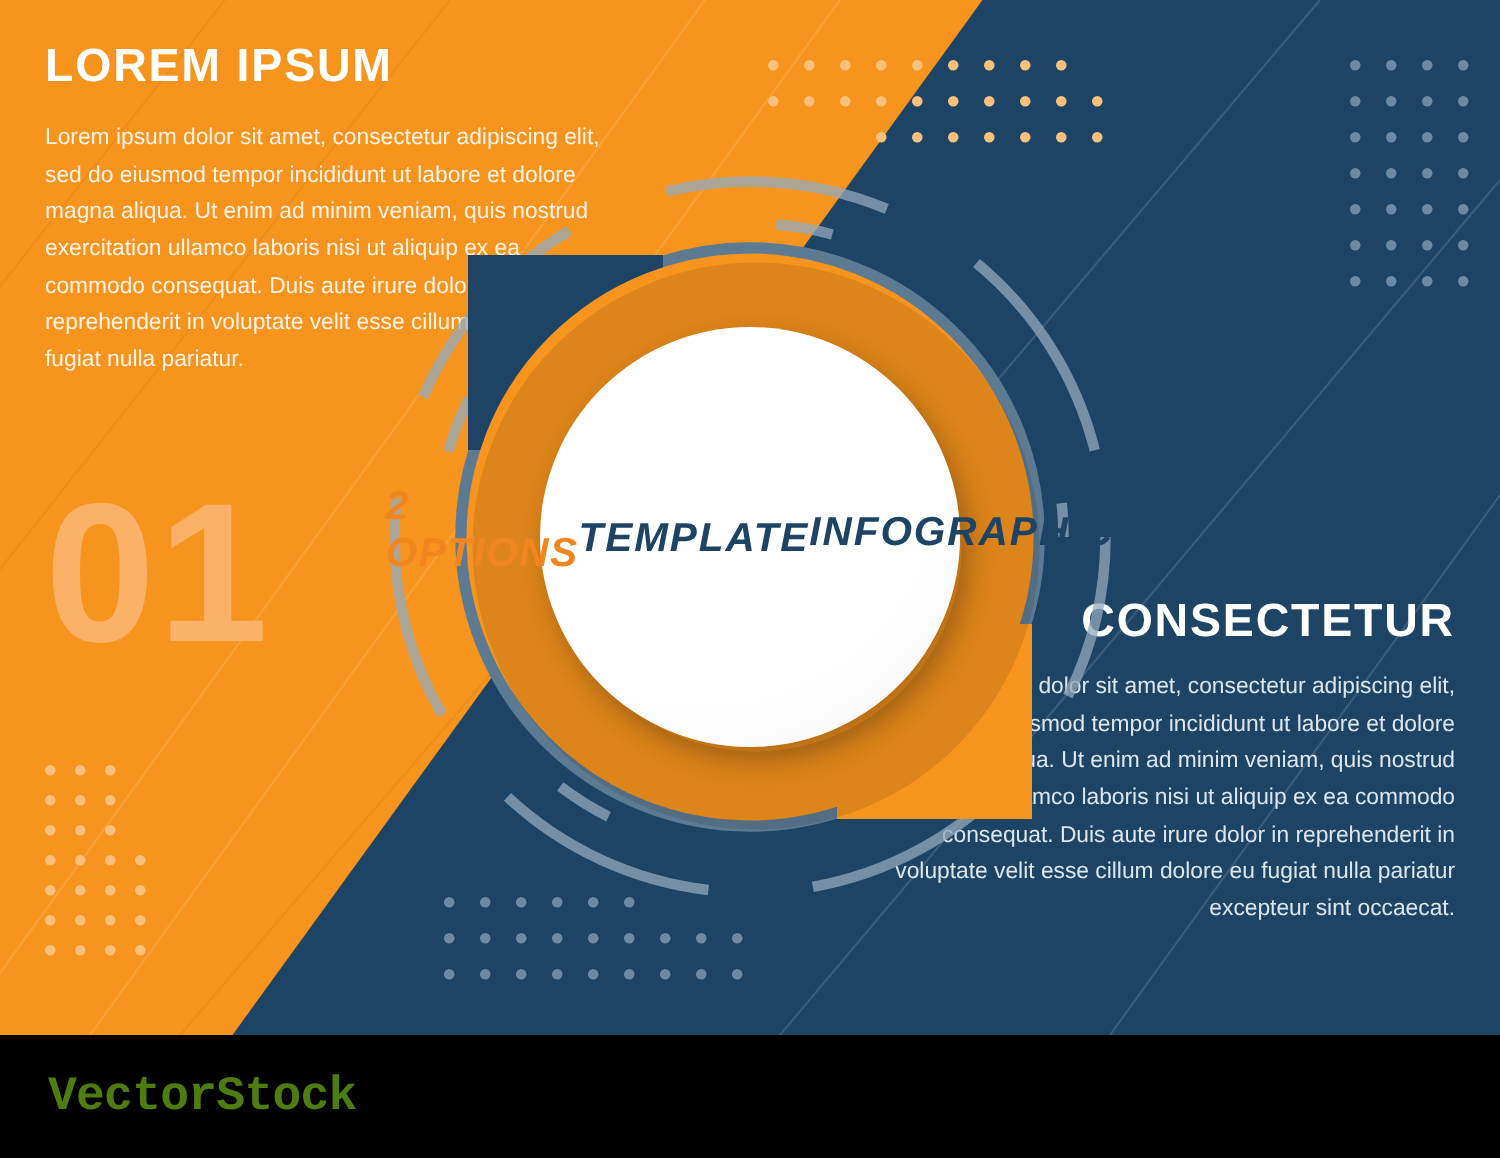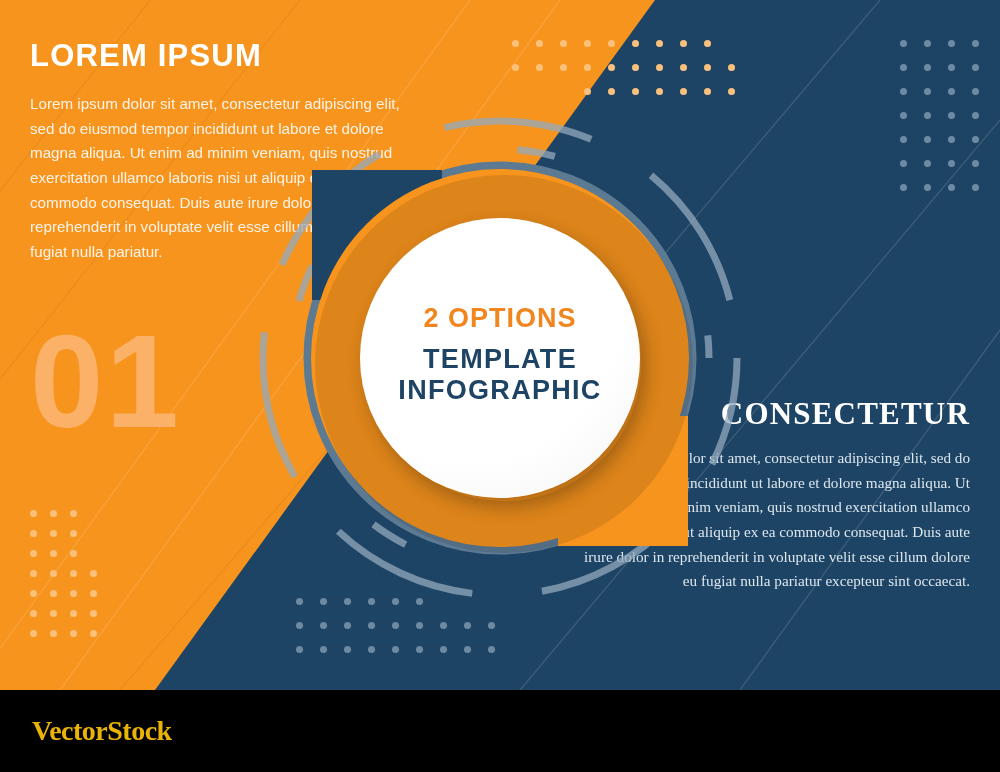--- a/index.html
+++ b/index.html
@@ -25,50 +25,50 @@
   .dots i{position:absolute;width:7px;height:7px;border-radius:50%;display:block;}
   .dots.light i{background:#FBC17C;}
   .dots.blue i{background:#6E8AA3;}
 
   
   .numeral{position:absolute;font-weight:700;letter-spacing:2px;line-height:1;user-select:none;}
   #num01{left:30px;top:316px;font-size:132px;color:#FBB168;}
   #num02{right:34px;top:248px;font-size:132px;color:#5E7E9B;}
 
   
-  #left-block{position:absolute;left:30px;top:38px;width:382px;}
+  #left-block{position:absolute;left:30px;top:26px;width:382px;}
   #left-title{font-size:31px;font-weight:700;color:#ffffff;letter-spacing:1.2px;margin:0 0 18px 0;}
   #left-body{font-size:15.2px;line-height:1.62;color:#FFF3E6;margin:0;text-align:left;}
 
-  #right-block{position:absolute;right:30px;top:396px;width:390px;text-align:right;font-family:Liberation Serif, serif;}
+  #right-block{position:absolute;right:30px;top:396px;width:390px;text-align:right;}
   #right-title{font-size:31px;font-weight:700;color:#ffffff;letter-spacing:1.2px;margin:0 0 14px 0;}
   #right-body{font-size:15.2px;line-height:1.62;color:#DCE6EE;margin:0;text-align:right;}
 
   
   #circle-wrap{position:absolute;left:250px;top:108px;width:500px;height:500px;}
   #circle-wrap > *{position:absolute;}
 
   .ring-layer{left:0;top:0;width:500px;height:500px;}
 
   
   #inner-disc{
     left:110px;top:110px;width:280px;height:280px;border-radius:50%;
     background:radial-gradient(circle at 38% 32%, #ffffff 0%, #ffffff 60%, #f2f3f4 100%);
     box-shadow:6px 9px 18px rgba(0,0,0,.28);
-    display:flex;flex-direction:column;align-items:center;justify-content:center;
+    display:flex;flex-direction:row;align-items:center;justify-content:center;font-style:italic;
   }
   #t-options{font-size:27px;font-weight:700;color:#F1861F;letter-spacing:1px;margin-bottom:10px;}
   #t-info{font-size:27px;font-weight:700;color:#1E4465;letter-spacing:1.3px;margin-bottom:8px;}
   #t-tmpl{font-size:27px;font-weight:700;color:#1E4465;letter-spacing:1.3px;}
 
   
   #footer{position:absolute;left:0;top:690px;width:1000px;height:82px;background:#000;}
   #brand{position:absolute;left:32px;top:50%;transform:translateY(-50%);
-    color:#eab308;font-size:28px;font-weight:700;letter-spacing:-.5px;
-    font-family:Liberation Serif, serif;}
+    color:#4d7c0f;font-size:32px;font-weight:700;letter-spacing:-.5px;
+    font-family:Liberation Mono, monospace;}
   #vsurl{position:absolute;right:30px;top:50%;transform:translateY(-50%);
     color:#fff;font-size:20px;letter-spacing:.2px;font-family:"DejaVu Sans",sans-serif;}
 </style>
 </head>
 <body>
 
 <div id="stage">
 
   <div id="art">
 

